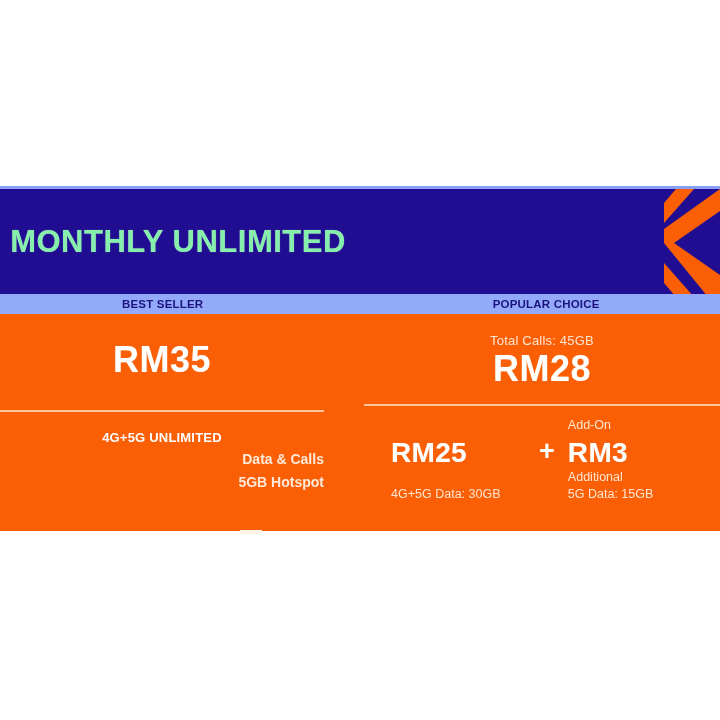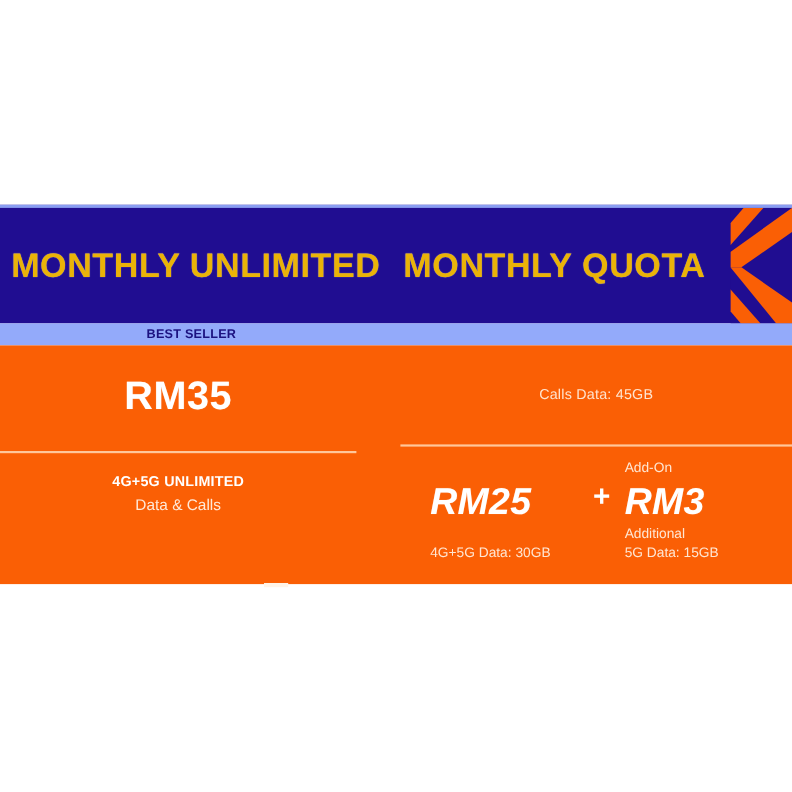--- a/index.html
+++ b/index.html
@@ -38,21 +38,21 @@
   #banner-titles {
     position: absolute;
     left: 0;
     top: 0;
     width: 660px;
     height: 100%;
     display: flex;
     align-items: center;
   }
   .banner-title {
-    color: #eab308;
+    color: #86efac;
     font-weight: bold;
     font-size: 31px;
     letter-spacing: 0.5px;
     white-space: nowrap;
     text-shadow: 0 0 1px rgba(255,255,255,0.55);
   }
   #banner-title-left {
     width: 348px;
     text-align: center;
     padding-left: 8px;
@@ -161,22 +161,23 @@
   #unlimited-details .detail-strong {
     color: #ffffff;
     font-size: 13px;
     font-weight: bold;
     letter-spacing: 0.2px;
     line-height: 1.55;
   }
   #unlimited-details .detail-line {
     color: #ffe9d8;
     font-size: 14px;
-    font-weight: normal;
+    font-weight: bold;
     line-height: 1.6;
+    text-align: right;
   }
 
   
   #quota-details {
     position: absolute;
     left: 0;
     top: 104px;
     width: 100%;
   }
   #quota-breakdown {
@@ -190,26 +191,25 @@
     align-items: flex-start;
   }
   .quota-caption-top {
     color: #ffe6d2;
     font-size: 12.5px;
     line-height: 1.2;
     height: 17px;
   }
   .quota-price {
     color: #ffffff;
-    font-size: 34px;
+    font-size: 28px;
     font-weight: bold;
     line-height: 1.25;
     letter-spacing: 0.3px;
     text-shadow: 0 0 1px rgba(255,255,255,0.35);
-    font-style: italic;
   }
   .quota-caption-bottom {
     color: #ffe6d2;
     font-size: 12.5px;
     line-height: 1.2;
     height: 17px;
   }
   .quota-footnote {
     color: #ffe6d2;
     font-size: 12.5px;
@@ -239,59 +239,61 @@
 </style>
 </head>
 <body>
 
 <div id="promo-card">
 
   <div id="banner">
 
     <div id="banner-titles">
       <div class="banner-title" id="banner-title-left">MONTHLY UNLIMITED</div>
-      <div class="banner-title" id="banner-title-right">MONTHLY QUOTA</div>
     </div>
 
     <div id="brand-k-logo">
       <svg width="56" height="108" viewBox="0 0 56 108" xmlns="http://www.w3.org/2000/svg">
         <rect x="0" y="0" width="56" height="108" fill="#200d91"></rect>
         <polygon points="12,0 30,0 0,34 0,14" fill="#fa5f05"></polygon>
         <polygon points="56,0 56,22 10,54 0,54 0,40" fill="#fa5f05"></polygon>
         <polygon points="0,54 10,54 56,86 56,108 44,108" fill="#fa5f05"></polygon>
         <polygon points="0,74 0,94 12,108 30,108" fill="#fa5f05"></polygon>
       </svg>
     </div>
 
   </div>
 
   <div id="label-band">
     <div class="band-label" id="band-label-left">BEST SELLER</div>
+    <div class="band-label" id="band-label-right">POPULAR CHOICE</div>
   </div>
 
   <div id="plans-body">
 
     <div class="plan-col" id="plan-col-unlimited">
 
       <div class="price-area">
         <div class="headline-price">RM35</div>
       </div>
 
       <div class="col-divider" id="divider-unlimited"></div>
 
       <div id="unlimited-details">
         <div class="detail-strong">4G+5G UNLIMITED</div>
         <div class="detail-line">Data &amp; Calls</div>
+        <div class="detail-line">5GB Hotspot</div>
       </div>
     </div>
 
     <div class="plan-col" id="plan-col-quota">
 
       <div class="price-area">
-        <div class="total-data-label">Calls Data: 45GB</div>
+        <div class="total-data-label">Total Calls: 45GB</div>
+        <div class="headline-price">RM28</div>
       </div>
 
       <div class="col-divider" id="divider-quota"></div>
 
       <div id="quota-details">
         <div id="quota-breakdown">
 
           <div class="quota-part" id="quota-part-base">
             <div class="quota-caption-top"></div>
             <div class="quota-price">RM25</div>

